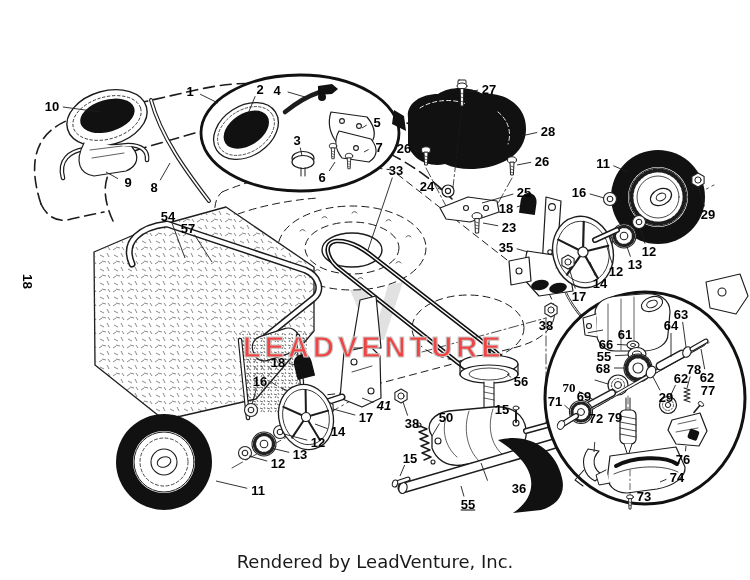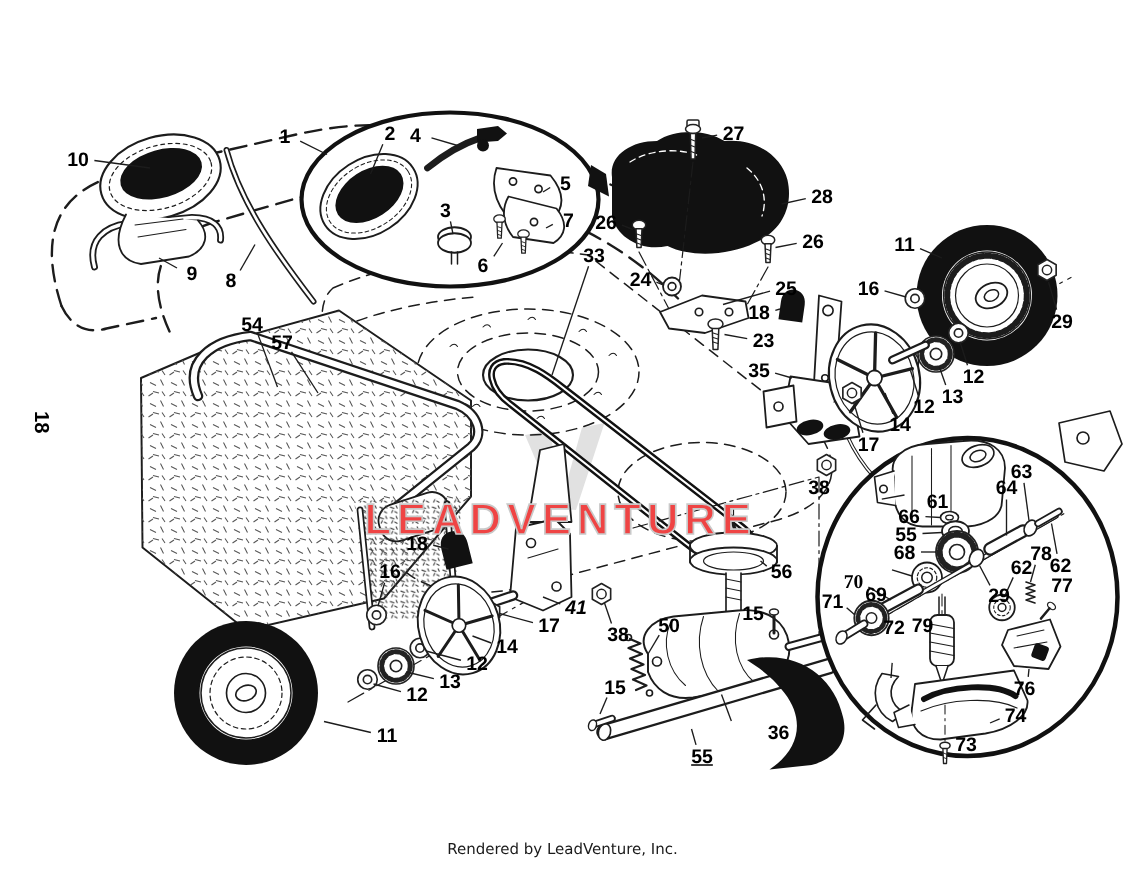--- a/index.html
+++ b/index.html
@@ -2,21 +2,21 @@
 <html><head>
 <meta charset="utf-8">
 <style>
   html,body{margin:0;padding:0;background:#fff;}
   .page{position:relative;width:750px;height:580px;background:#fff;overflow:hidden;
         font-family:"Liberation Sans",sans-serif;color:#000;}
   .title{position:absolute;top:27px;left:0;width:100%;text-align:center;
          font-weight:bold;font-size:13.5px;letter-spacing:.2px;white-space:nowrap;}
   .title .model{font-size:14.5px;margin:0 5px;}
   .footer{position:absolute;bottom:8px;left:0;width:100%;text-align:center;
-          font-size:10px;color:#1a1a1a;font-family:"DejaVu Sans",sans-serif;}
+          font-size:18px;color:#1a1a1a;font-family:"DejaVu Sans",sans-serif;}
   .watermark{position:absolute;left:243px;top:331px;font-size:29px;font-weight:bold;
              letter-spacing:4px;color:#ef4444;-webkit-text-stroke:1.1px #c9c9c9;
              pointer-events:none;z-index:3;}
   .vlabel{position:absolute;left:20px;top:274px;font-size:13.5px;font-weight:bold;
           transform:rotate(90deg);z-index:4;}
   #callouts .callout{position:absolute;transform:translate(-50%,-50%);
           font-size:13px;font-weight:bold;white-space:nowrap;z-index:5;}
   svg{position:absolute;left:0;top:0;z-index:1;}
 </style>
 </head>

